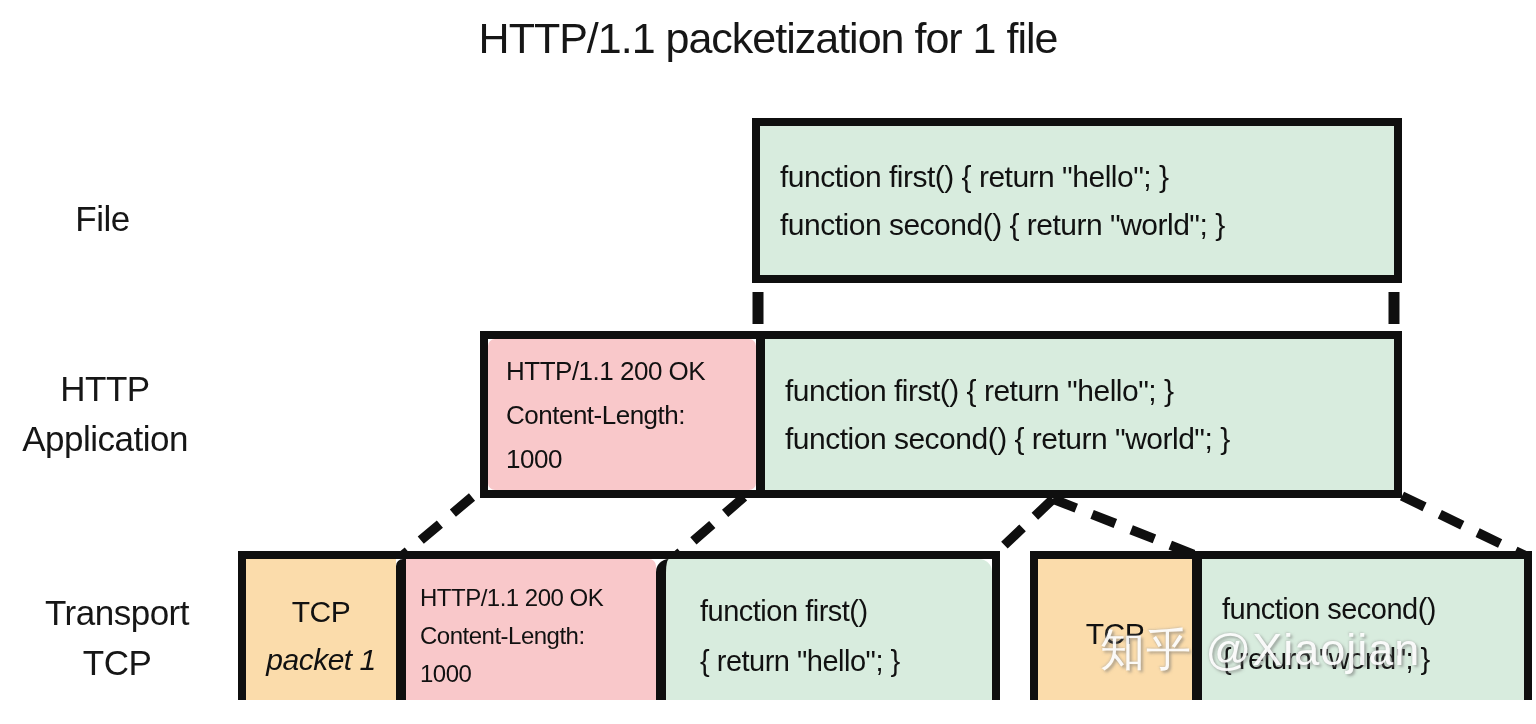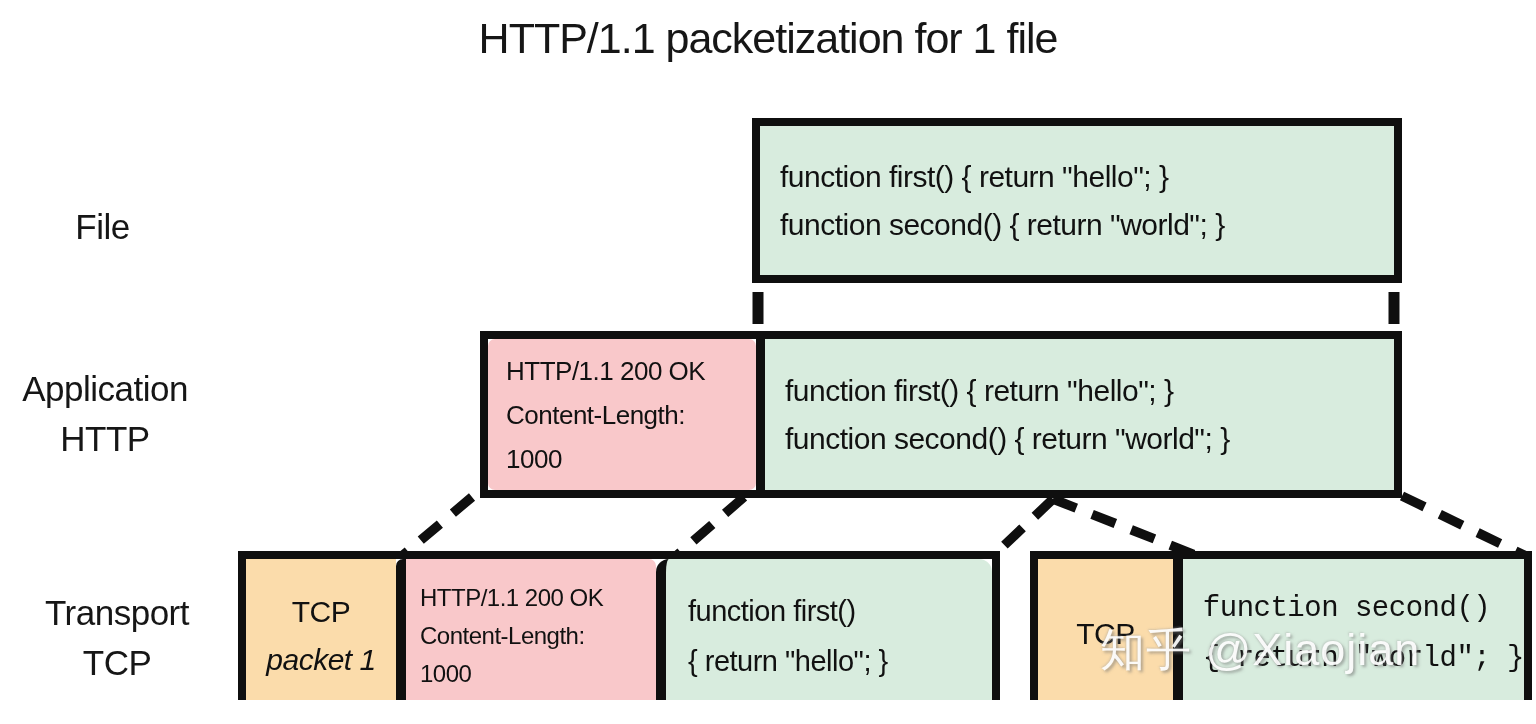--- a/index.html
+++ b/index.html
@@ -13,21 +13,21 @@
   }
   .title{
     position:absolute;left:0;top:14px;width:1536px;
     text-align:center;font-size:43px;letter-spacing:-1px;
     color:#161616;
   }
   .row-label{
     position:absolute;text-align:center;font-size:35px;letter-spacing:-0.5px;
     color:#161616;line-height:50px;
   }
-  .label-file{left:30px;top:194px;width:145px;margin-top:8px;}
+  .label-file{left:30px;top:194px;width:145px;}
   .label-app{left:0px;top:364px;width:210px;}
   .label-transport{left:12px;top:588px;width:210px;}
 
   .box{
     position:absolute;border:8px solid #0f0f0f;box-sizing:border-box;
     display:flex;flex-direction:row;
   }
   .file-box{left:752px;top:118px;width:650px;height:165px;background:var(--file-payload-green,#d8ecde);}
   .app-box{left:480px;top:331px;width:922px;height:167px;}
   .packet1{left:238px;top:551px;width:762px;height:170px;}
@@ -36,23 +36,23 @@
   .cell{box-sizing:border-box;display:flex;flex-direction:column;justify-content:center;}
   .cell.green{background:var(--file-payload-green,#d8ecde);}
   .cell.pink{background:var(--http-header-pink,#f9c8ca);border-radius:7px;}
   .cell.orange{background:var(--tcp-header-orange,#fbdcab);}
   .divider-left{border-left:10px solid #0f0f0f;}
 
   .app-pink{width:268px;padding-left:18px;}
   .app-green{flex:1;border-left:9px solid #0f0f0f;padding-left:20px;}
   .p1-orange{width:150px;align-items:center;text-align:center;}
   .p1-pink{width:260px;padding-left:14px;}
-  .p1-green{flex:1;padding-left:22px;border-radius:13px;}
+  .p1-green{flex:1;padding-left:34px;border-radius:13px;}
   .p2-orange{width:154px;align-items:center;text-align:center;}
-  .p2-green{flex:1;padding-left:20px;font-family:Liberation Mono, monospace;}
+  .p2-green{flex:1;padding-left:20px;}
 
   .code-lines{display:flex;flex-direction:column;justify-content:center;height:100%;padding-left:20px;}
   .code-line{font-size:30px;line-height:48px;letter-spacing:-0.5px;white-space:nowrap;}
   .hdr-line{font-size:26px;line-height:44px;letter-spacing:-0.5px;white-space:nowrap;}
   .hdr-line-sm{font-size:24px;line-height:38px;letter-spacing:-0.5px;white-space:nowrap;}
   .pkt-line{font-size:29px;line-height:50px;letter-spacing:-0.5px;white-space:nowrap;}
   .tcp-line{font-size:30px;line-height:48px;letter-spacing:-0.5px;white-space:nowrap;}
   .italic{font-style:italic;}
 
   .connectors{position:absolute;left:0;top:0;width:1536px;height:724px;pointer-events:none;}
@@ -67,22 +67,22 @@
 </head>
 <body>
 
 <div class="canvas">
 
   <div class="title">HTTP/1.1 packetization for 1 file</div>
 
   <div class="row-label label-file">File</div>
 
   <div class="row-label label-app">
+    <div>HTTP</div>
     <div>Application</div>
-    <div>HTTP</div>
   </div>
 
   <div class="row-label label-transport">
     <div>Transport</div>
     <div>TCP</div>
   </div>
 
   <div class="box file-box">
     <div class="code-lines">
       <div class="code-line">function first() { return "hello"; }</div>

